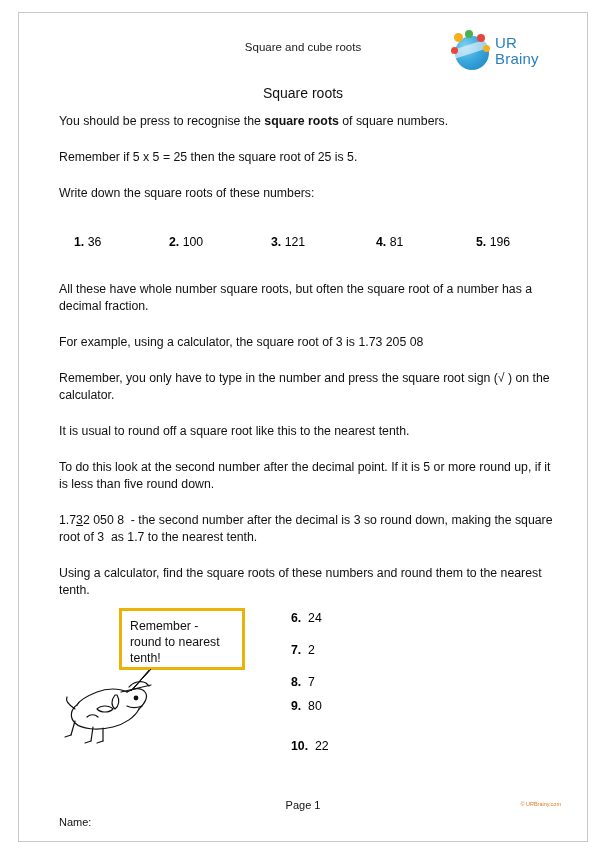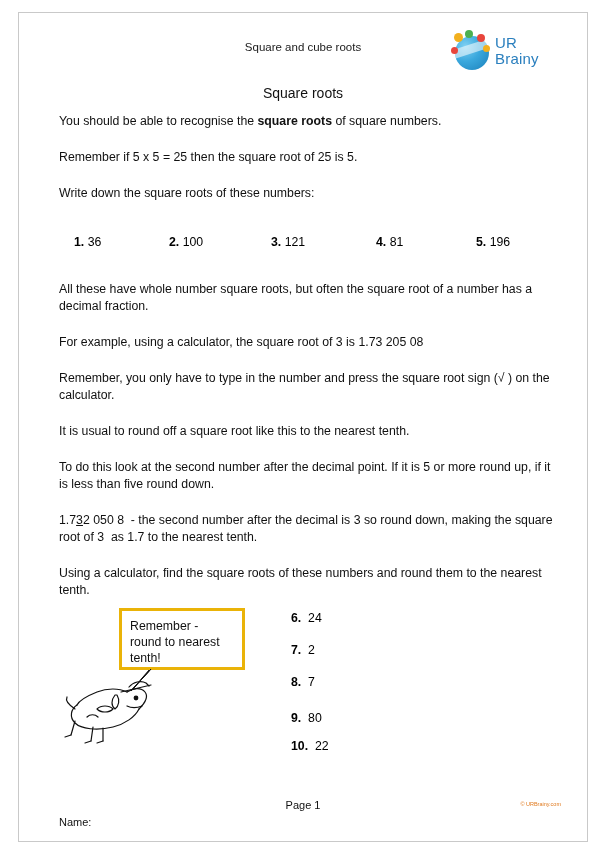--- a/index.html
+++ b/index.html
@@ -194,21 +194,21 @@
   }
   .qlist .qi {
     position: absolute;
     left: 0;
     white-space: nowrap;
   }
   .qlist .qi .num { font-weight: bold; }
   .qi6  { top: 0px; }
   .qi7  { top: 32px; }
   .qi8  { top: 64px; }
-  .qi9  { top: 100px; }
+  .qi9  { top: 88px; }
   .qi10 { top: 128px; left: -9px; }
 
   
   .footer {
     position: absolute;
     left: 0;
     bottom: 26px;
     width: 100%;
     height: 16px;
     font-size: 11px;
@@ -244,21 +244,21 @@
       <div class="logo-text">
         <span>UR</span>
         <span class="l2">Brainy</span>
       </div>
     </div>
 
     <div class="title">Square roots</div>
 
     <div class="body">
       <p class="p">
-        <span>You should be able to recognise the </span><b>square roots</b><span> of square numbers.</span>
+        <span>You should be press to recognise the </span><b>square roots</b><span> of square numbers.</span>
       </p>
       <p class="p">Remember if 5 x 5 = 25 then the square root of 25 is 5.</p>
       <p class="p">Write down the square roots of these numbers:</p>
     </div>
 
     <div class="qrow">
       <div class="q q1">
         <span class="num">1.</span>
         <span>36</span>
       </div>

